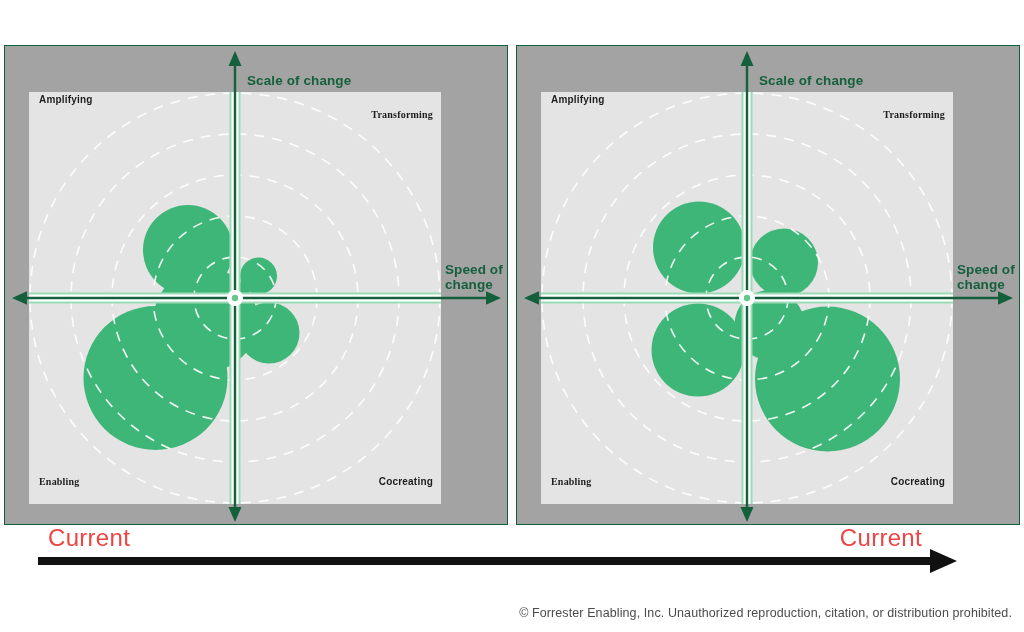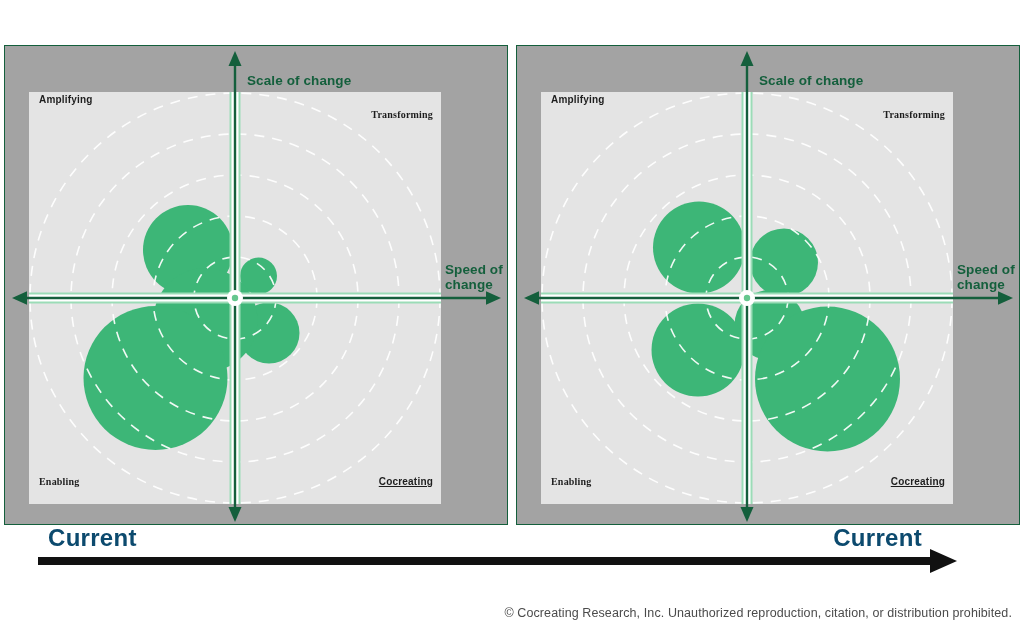--- a/index.html
+++ b/index.html
@@ -19,23 +19,23 @@
     letter-spacing:.1px;white-space:pre-line;
   }
   .scale-label{left:242px;top:27px;}
   .speed-label{left:440px;top:216px;}
   .quad-label{
     position:absolute;color:#1d1d1d;font-weight:bold;font-size:10px;letter-spacing:.2px;
   }
   .q-tl{left:34px;top:48px;}
   .q-tr{right:74px;top:63px;font-family:Liberation Serif, serif;}
   .q-bl{left:34px;top:430px;font-family:Liberation Serif, serif;}
-  .q-br{right:74px;top:430px;text-decoration:underline;}
+  .q-br{right:74px;top:430px;}
   .timeline-label{
-    position:absolute;font-size:24px;font-weight:bold;color:#0c4a6e;letter-spacing:.3px;
+    position:absolute;font-size:24px;font-weight:normal;color:#ef4444;letter-spacing:.3px;
   }
   #current-label{left:48px;top:524px;}
   #future-label{right:102px;top:524px;}
   #timeline-bar{
     position:absolute;left:38px;top:557px;width:892px;height:8px;background:#111111;
   }
   #timeline-arrowhead{
     position:absolute;left:930px;top:549px;width:0;height:0;
     border-top:12px solid transparent;border-bottom:12px solid transparent;
     border-left:27px solid #111111;
@@ -117,14 +117,14 @@
     <div class="quad-label q-tr">Transforming</div>
     <div class="quad-label q-bl">Enabling</div>
     <div class="quad-label q-br">Cocreating</div>
   </div>
 
   <div class="timeline-label" id="current-label">Current</div>
   <div class="timeline-label" id="future-label">Current</div>
   <div id="timeline-bar"></div>
   <div id="timeline-arrowhead"></div>
 
-  <div id="copyright">© Cocreating Research, Inc. Unauthorized reproduction, citation, or distribution prohibited.</div>
+  <div id="copyright">© Forrester Enabling, Inc. Unauthorized reproduction, citation, or distribution prohibited.</div>
 </div>
 
 </body></html>

